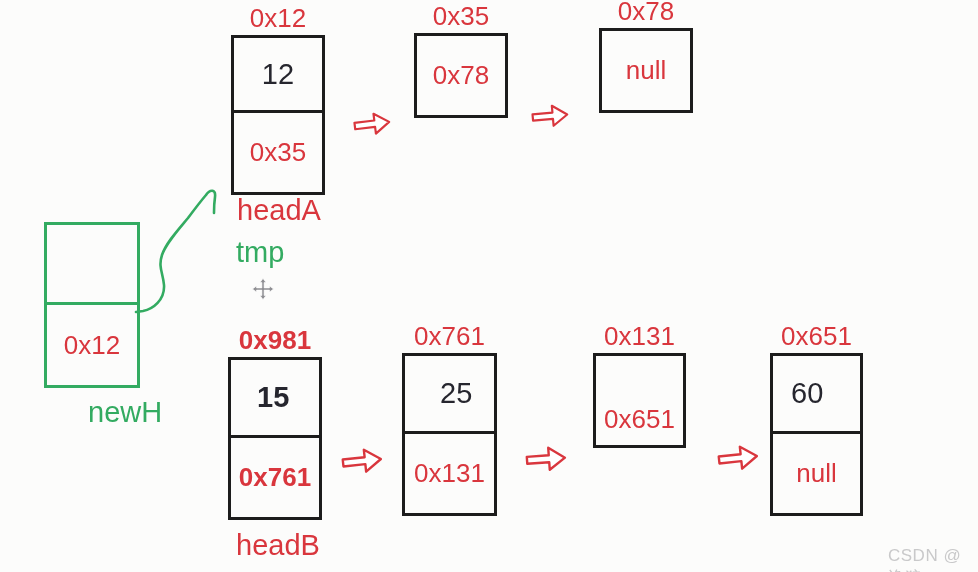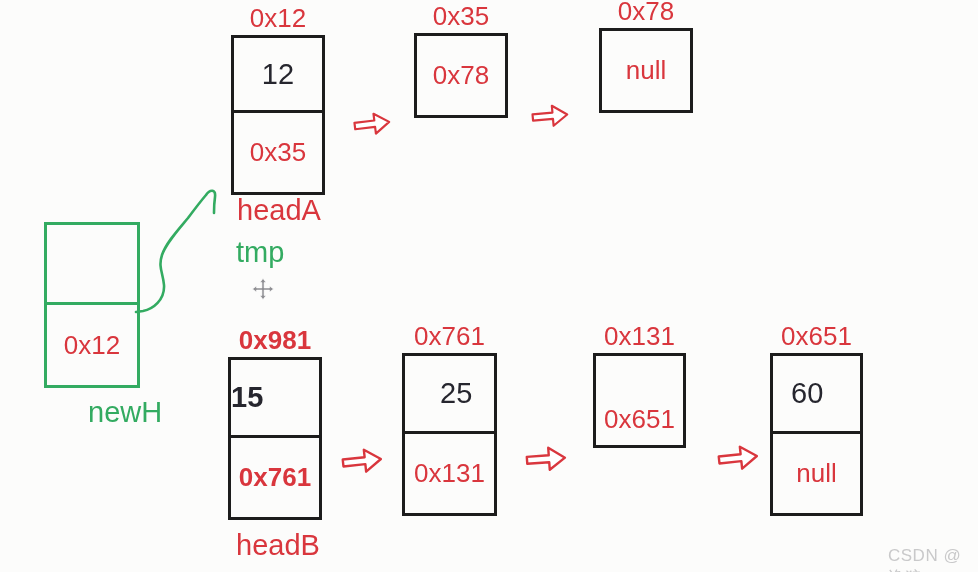--- a/index.html
+++ b/index.html
@@ -13,21 +13,21 @@
     position:absolute;bottom:100%;left:0;right:0;margin-bottom:2px;
     text-align:center;line-height:30px;font-size:26px;
     color:var(--red,#d9363d);
   }
   .box{box-sizing:border-box;width:100%;border:3px solid var(--node-border,#1c1c1c);}
   .cell{display:flex;align-items:center;justify-content:center;}
   .value{font-size:29px;color:var(--value-text,#26262e);border-bottom:3px solid var(--node-border,#1c1c1c);}
   .next{font-size:26px;color:var(--red,#d9363d);}
   .la .value{height:72px;}
   .la .next{height:79px;}
-  .lb .value{height:75px;justify-content:flex-start;padding-left:0;}
+  .lb .value{height:75px;justify-content:flex-start;padding-left:26px;}
   .lb .next{height:79px;}
   .next.low{align-items:flex-end;padding-bottom:10px;}
   .head-label{position:absolute;font-size:29px;color:var(--red,#d9363d);}
   .tmp-label{position:absolute;font-size:29px;color:var(--green,#33ab61);}
   .newh-label{position:absolute;font-size:29px;color:var(--green,#33ab61);}
   .gbox{border-color:var(--green,#33ab61);}
   .gbox .value{border-bottom-color:var(--green,#33ab61);}
   .gbox .next{font-size:26px;}
   .arrow{position:absolute;color:var(--red,#d9363d);line-height:0;}
   .green-arrow{position:absolute;color:var(--green,#33ab61);line-height:0;}

